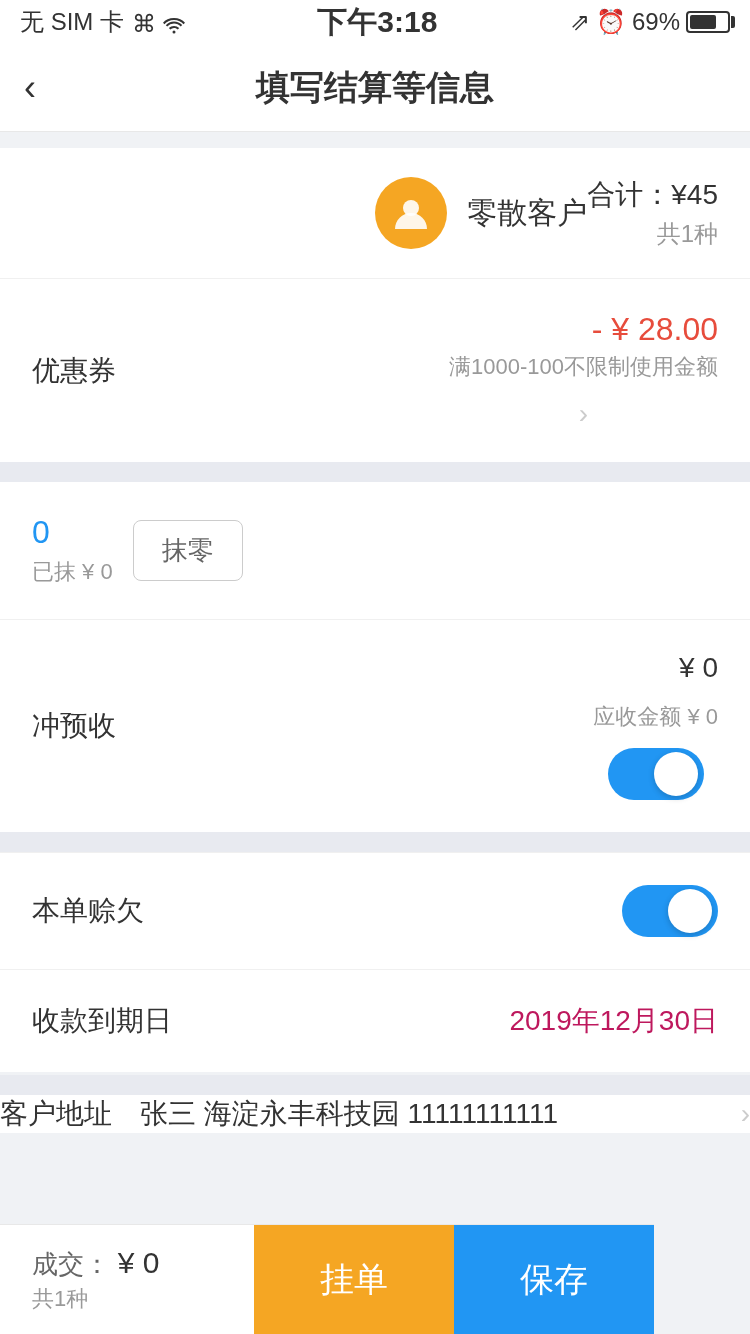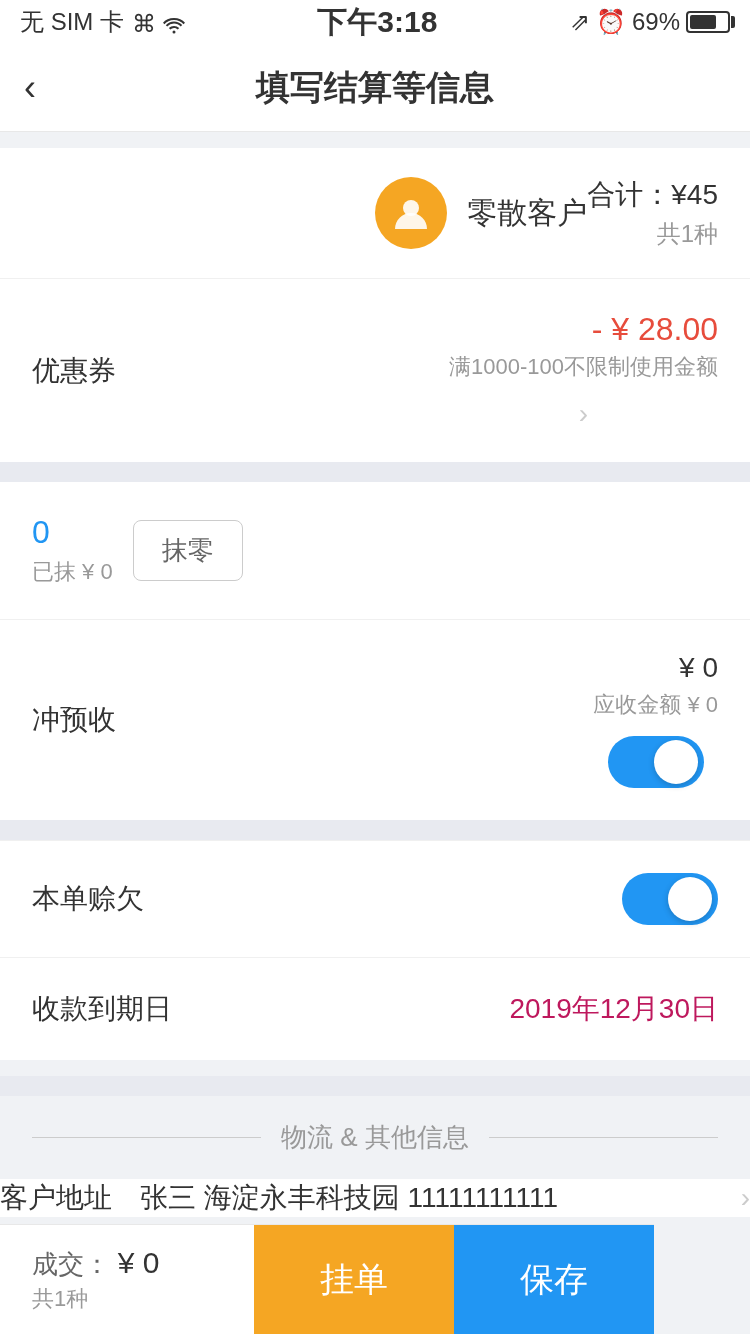--- a/index.html
+++ b/index.html
@@ -109,21 +109,21 @@
       padding: 32px;
       display: flex;
       align-items: center;
       justify-content: space-between;
       background: #fff;
       border-top: 1px solid #f0f0f0;
     }
     .row-label { font-size: 28px; color: #333; }
     .row-right { display: flex; align-items: center; gap: 16px; text-align: right; flex-direction: column; }
     .row-value { font-size: 28px; color: #be185d; }
-    .row-sub { font-size: 22px; color: #999; margin-top: 6px; }
+    .row-sub { font-size: 22px; color: #999; margin-top: 18px; }
     .discount-value { font-size: 32px; color: #e74c3c; font-weight: 500; }
     .discount-sub { font-size: 22px; color: #999; margin-top: 4px; }
     .chevron-icon { color: #ccc; font-size: 28px; }
 
     
     .amount-row {
       padding: 32px;
       display: flex;
       align-items: flex-start;
       justify-content: space-between;
@@ -321,45 +321,40 @@
         </div>
         <div class="toggle">
           <div class="toggle-knob"></div>
         </div>
       </div>
     </div>
   </div>
 
   <div class="divider-section"></div>
 
-  <div class="section-white" style="margin-bottom:16px;">
+  <div class="section-white" style="margin-bottom:3px;">
     <div class="row-item">
       <span class="row-label">本单赊欠</span>
       <div class="row-right">
         <div class="toggle">
           <div class="toggle-knob"></div>
         </div>
       </div>
     </div>
 
     <div class="row-item">
       <span class="row-label">收款到期日</span>
       <div class="row-right">
         <span class="row-value">2019年12月30日</span>
       </div>
     </div>
   </div>
 
   <div class="divider-section"></div>
 
-  <div class="section-header">
-    <div class="section-header-line"></div>
-    <span class="section-header-text">物流 &amp; 其他信息</span>
-    <div class="section-header-line"></div>
-  </div>
 
   <div class="section-white" style="margin-bottom:0; margin-top:0;">
     <div class="address-row">
       <span class="address-label">客户地址</span>
       <span class="address-value">张三 海淀永丰科技园 11111111111</span>
       <span class="address-chevron">›</span>
     </div>
   </div>
 
 </div>

